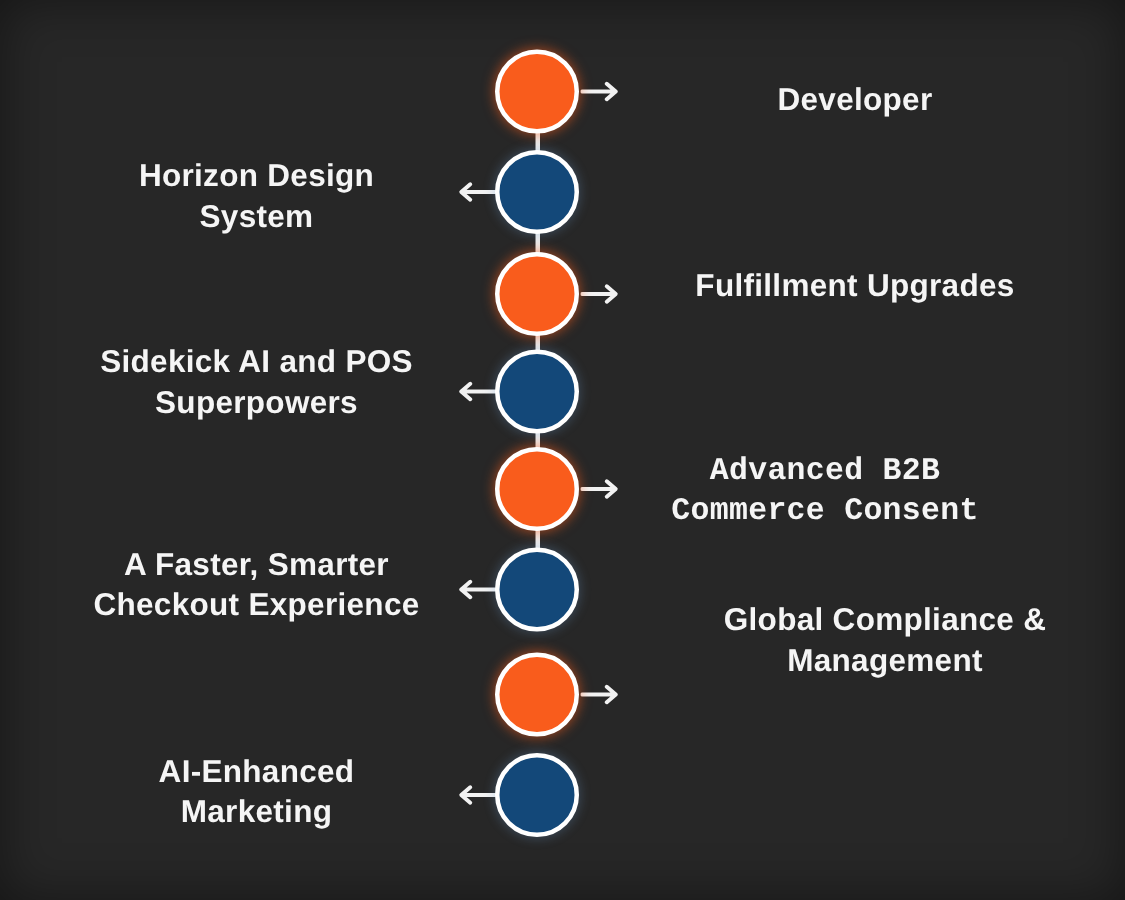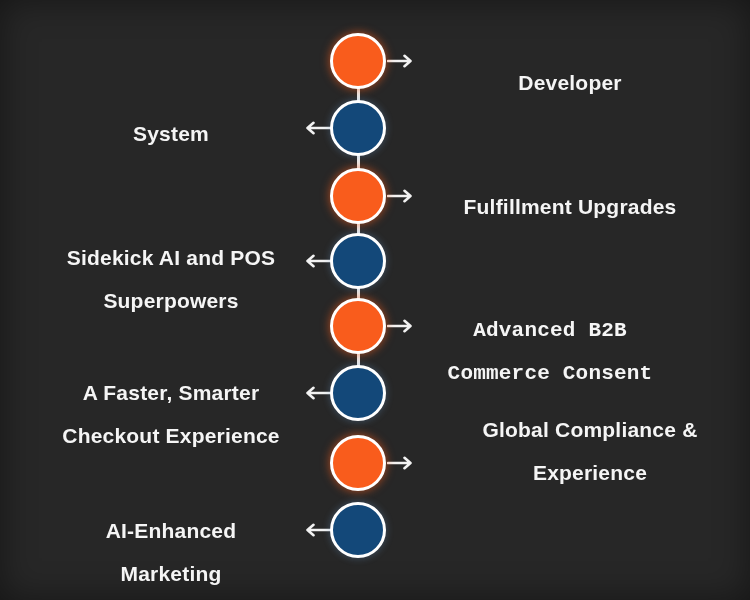--- a/index.html
+++ b/index.html
@@ -13,21 +13,21 @@
     border:3px solid #ffffff;z-index:2;box-sizing:content-box;
   }
   .circle.orange{background:#F95C1C;box-shadow:0 0 8px 1px rgba(249,92,28,0.55);}
   .circle.navy{background:#134879;box-shadow:0 0 7px 1px rgba(110,160,215,0.28);}
   .connector{position:absolute;left:357px;width:3px;background:#ECECEC;z-index:1;border-radius:2px;}
   .arrow{position:absolute;z-index:1;}
   .label{
     position:absolute;width:280px;text-align:center;color:#F5F5F5;
     font-size:21px;line-height:27px;font-weight:600;letter-spacing:0.2px;
   }
-  .label span{display:block;margin-top:16px;}
+  .label span{display:block;}
 </style>
 </head>
 <body>
 
 <div class="canvas">
 
   <div class="connector" style="top:86px;height:17px;"></div>
   <div class="connector" style="top:153px;height:18px;"></div>
   <div class="connector" style="top:221px;height:15px;"></div>
   <div class="connector" style="top:286px;height:15px;"></div>
@@ -65,39 +65,40 @@
       <path d="M29 7 H7 M12.5 1.8 L6.5 7 L12.5 12.2" stroke="#F2F2F2" stroke-width="2.6" fill="none" stroke-linecap="round" stroke-linejoin="round"></path>
     </svg>
   <svg class="arrow" style="left:301px;top:523px;" width="30" height="14">
       <path d="M29 7 H7 M12.5 1.8 L6.5 7 L12.5 12.2" stroke="#F2F2F2" stroke-width="2.6" fill="none" stroke-linecap="round" stroke-linejoin="round"></path>
     </svg>
 
   <div class="label" style="left:430px;top:53px;">
     <span>Developer</span>
   </div>
   <div class="label" style="left:31px;top:104px;">
+    <span>Horizon Design</span>
     <span>System</span>
   </div>
   <div class="label" style="left:430px;top:177px;">
     <span>Fulfillment Upgrades</span>
   </div>
   <div class="label" style="left:31px;top:228px;">
     <span>Sidekick AI and POS</span>
     <span>Superpowers</span>
   </div>
   <div class="label" style="left:410px;top:301px;font-family:Liberation Mono, monospace;">
     <span>Advanced B2B</span>
     <span>Commerce Consent</span>
   </div>
   <div class="label" style="left:31px;top:363px;">
     <span>A Faster, Smarter</span>
     <span>Checkout Experience</span>
   </div>
   <div class="label" style="left:450px;top:400px;">
     <span>Global Compliance &amp;</span>
-    <span>Experience</span>
+    <span>Management</span>
   </div>
   <div class="label" style="left:31px;top:501px;">
     <span>AI-Enhanced</span>
     <span>Marketing</span>
   </div>
 
 </div>
 
 </body></html>

